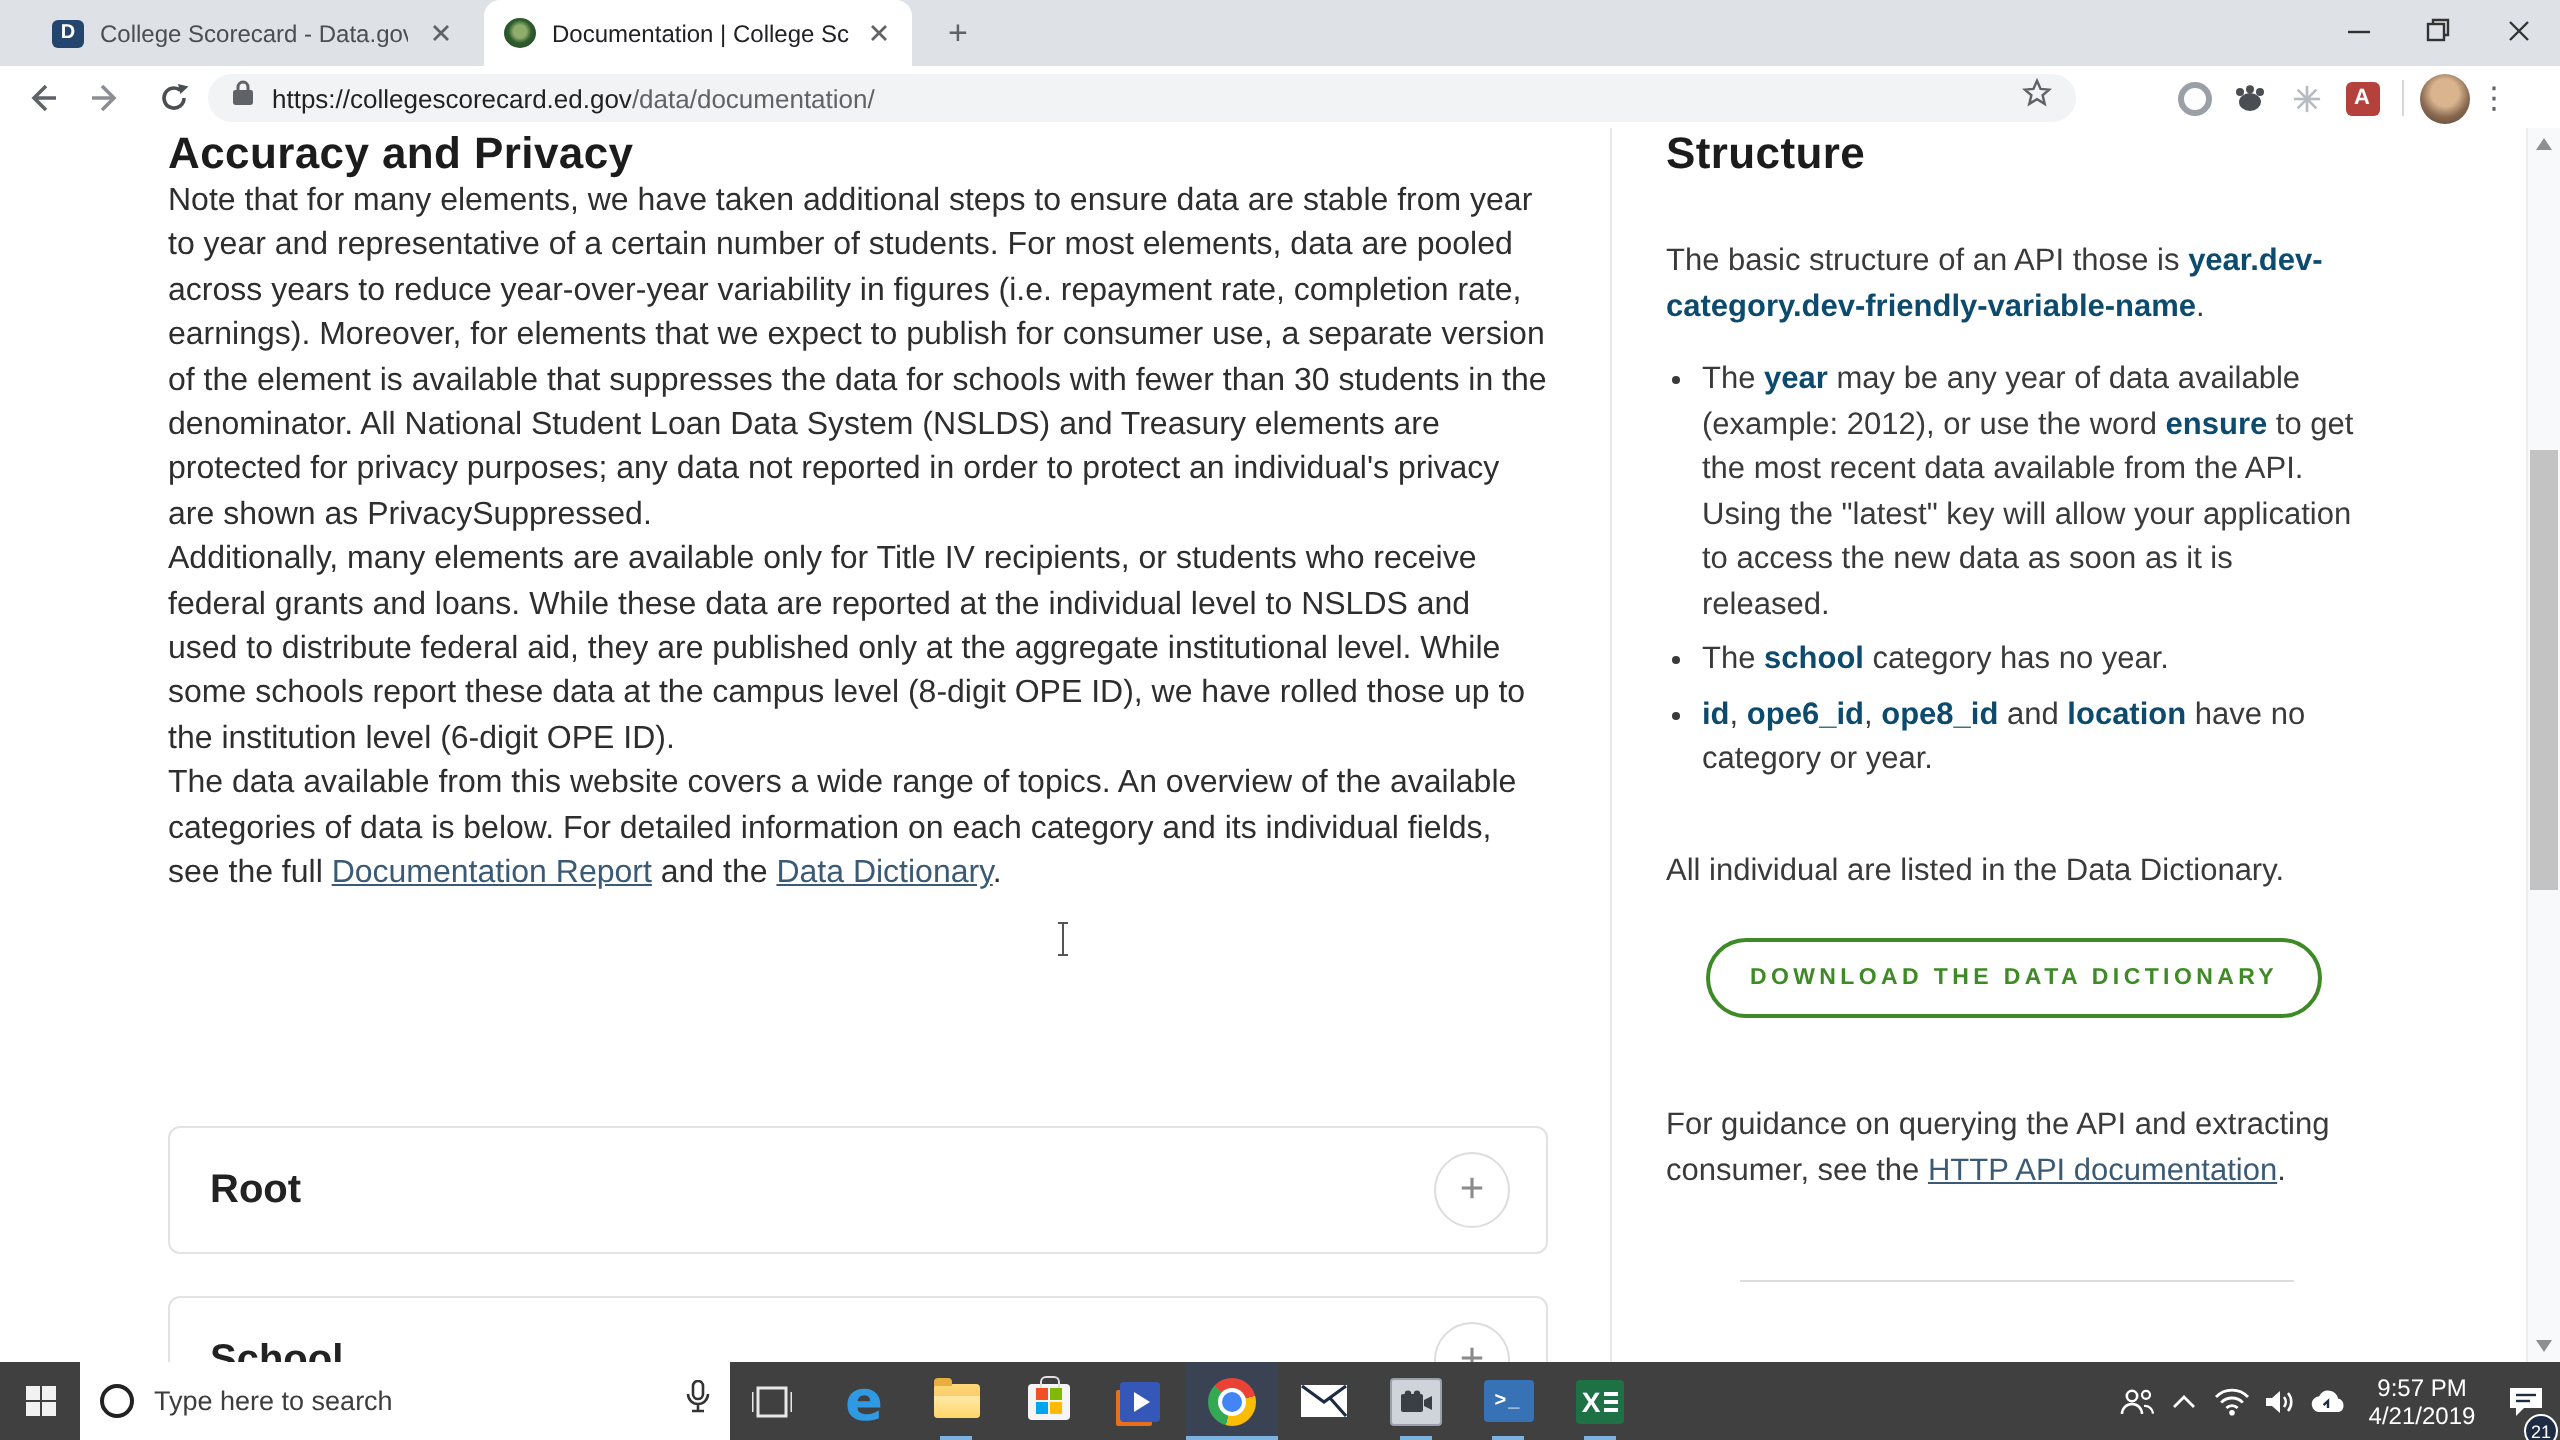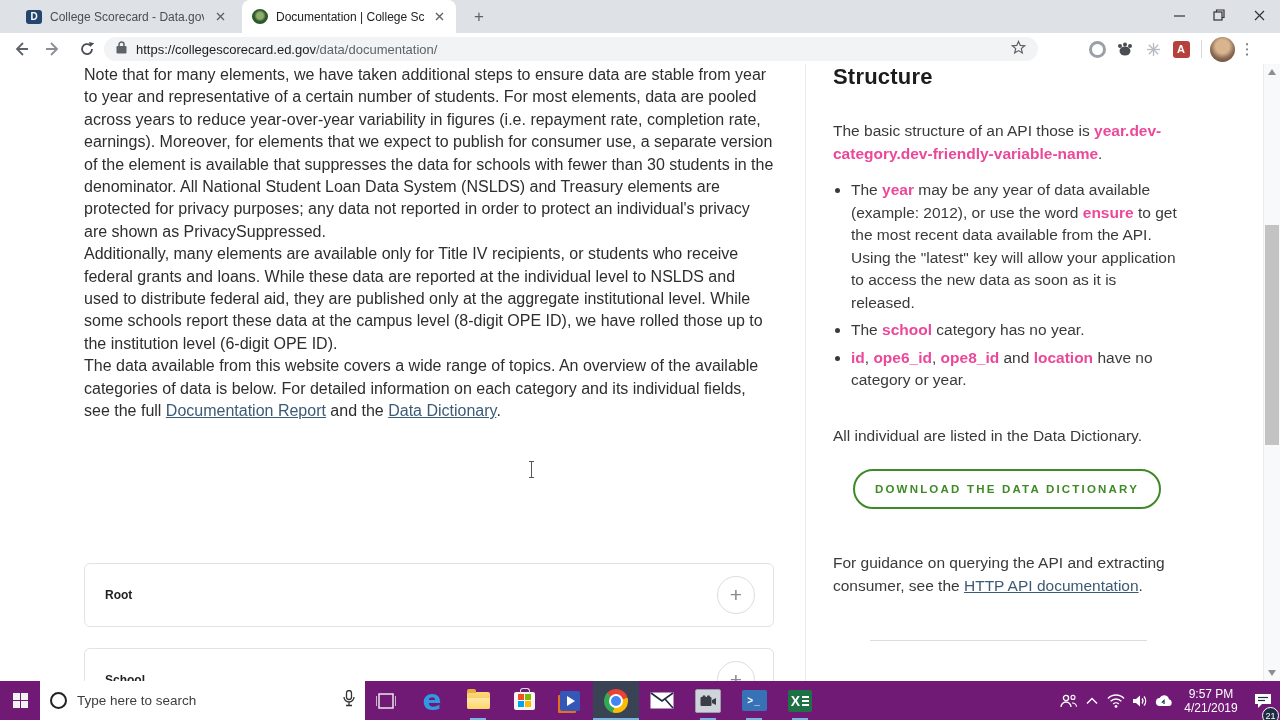--- a/index.html
+++ b/index.html
@@ -45,30 +45,30 @@
   .clip-main{margin-top:-6px;}
   .main p{font-size:16px;line-height:22.4px;margin:0;}
   .p1{margin-top:14px;}
   .p2{margin-top:22px;}
   .h-cat{margin-top:26px;}
   .p3{margin-top:13px;}
   a.doclink{color:#3b5a76;text-decoration:underline;cursor:pointer;margin-top:48px;}
   .card{position:absolute;left:84px;width:690px;height:64px;border:1px solid #e2e2e2;border-radius:6px;
      box-sizing:border-box;background:#fff;display:flex;align-items:center;justify-content:space-between;
      padding:0 18px 0 20px;}
-  .card-label{font-size:12px;font-weight:bold;color:#222;}
+  .card-label{font-size:20px;font-weight:bold;color:#222;}
   .plusbtn{width:36px;height:36px;border:1px solid #ddd;border-radius:50%;color:#8a8a8a;
      font-size:21px;font-weight:300;display:flex;align-items:center;justify-content:center;background:#fff;}
   .vdivider{position:absolute;left:805px;top:0;width:1px;height:617px;background:#e9e9e9;}
 
   .sidebar{position:absolute;left:833px;top:0;width:350px;color:#3a3a3a;}
   .clip-side{margin-top:-16px;}
   .sidebar p, .sidebar li{font-size:15.5px;line-height:22.5px;}
   .sb-intro{margin:30px 0 0 0;}
-  .b{font-weight:bold;color:#ec4899;}
+  .b{font-weight:bold;color:#0c4a6e;}
   ul.sb{margin:14px 0 0 0;padding-left:18px;}
   ul.sb li{margin-bottom:5px;}
   .allvars{margin:33px 0 0 0;}
   .dlbtn{margin-top:22px;margin-left:20px;width:308px;height:40px;border:2px solid #3e8a26;border-radius:22px;
      background:#fff;color:#3e8a26;font-family:"Liberation Sans",sans-serif;font-size:11.5px;font-weight:bold;
      letter-spacing:2.2px;display:flex;align-items:center;justify-content:center;cursor:pointer;}
   .guidance{margin-top:43px;}
   .sb-hr{margin-top:43px;width:277px;border:none;border-top:1px solid #dcdcdc;}
 
   .ibeam{position:absolute;left:531px;top:397px;width:1px;height:17px;background:#555;}
@@ -76,21 +76,21 @@
   .ibeam::after{bottom:0;}
 
   
   .scrollbar{position:absolute;left:1263px;top:0;width:17px;height:617px;background:#f8f9fa;border-left:1px solid #ececec;}
   .sb-arrow{position:absolute;left:4px;width:0;height:0;border-left:4px solid transparent;border-right:4px solid transparent;}
   .sb-up{top:5px;border-bottom:6px solid #8f8f8f;}
   .sb-down{bottom:5px;border-top:6px solid #8f8f8f;}
   .sb-thumb{position:absolute;left:1px;top:161px;width:14px;height:220px;background:#c3c3c3;}
 
   
-  .taskbar{position:absolute;left:0;top:681px;width:1280px;height:39px;background:#701a75;}
+  .taskbar{position:absolute;left:0;top:681px;width:1280px;height:39px;background:#404040;}
   .startbtn{position:absolute;left:0;top:0;width:40px;height:39px;display:flex;align-items:center;justify-content:center;}
   .winlogo{display:grid;grid-template-columns:7px 7px;grid-template-rows:7px 7px;gap:1px;}
   .winlogo span{background:#f2f2f2;}
   .searchbox{position:absolute;left:40px;top:0;width:325px;height:39px;background:#ffffff;
      display:flex;align-items:center;gap:10px;padding:0 10px;box-sizing:border-box;}
   .cortana{width:17px;height:17px;border:2.5px solid #222;border-radius:50%;box-sizing:border-box;}
   .searchtext{font-size:13.5px;color:#3d3d3d;flex:1;}
   .tb-icon{position:absolute;top:0;width:46px;height:39px;display:flex;align-items:center;justify-content:center;}
   .tb-active{background:#3a4354;}
   .uline{position:absolute;bottom:0;height:2px;background:#7cb3e0;}
@@ -227,20 +227,21 @@
       <span class="ext">
           <span class="avatar"></span>
         </span>
       <span class="dots">⋮</span>
     </div>
   </div>
 
   <div class="page">
 
     <div class="main">
+      <h2 class="doc clip-main">Accuracy and Privacy</h2>
       <p class="p1">Note that for many elements, we have taken additional steps to ensure data are stable from year to year and representative of a certain number of students. For most elements, data are pooled across years to reduce year-over-year variability in figures (i.e. repayment rate, completion rate, earnings). Moreover, for elements that we expect to publish for consumer use, a separate version of the element is available that suppresses the data for schools with fewer than 30 students in the denominator. All National Student Loan Data System (NSLDS) and Treasury elements are protected for privacy purposes; any data not reported in order to protect an individual's privacy are shown as PrivacySuppressed.</p>
       <p class="p2">Additionally, many elements are available only for Title IV recipients, or students who receive federal grants and loans. While these data are reported at the individual level to NSLDS and used to distribute federal aid, they are published only at the aggregate institutional level. While some schools report these data at the campus level (8-digit OPE ID), we have rolled those up to the institution level (6-digit OPE ID).</p>
       <p class="p3"><span>The data available from this website covers a wide range of topics. An overview of the available categories of data is below. For detailed information on each category and its individual fields, see the full </span><a class="doclink">Documentation Report</a><span> and the </span><a class="doclink">Data Dictionary</a><span>.</span></p>
     </div>
 
     <div class="card" style="top:499px;">
       <span class="card-label">Root</span>
       <span class="plusbtn">+</span>
     </div>
     <div class="card" style="top:584px;">

